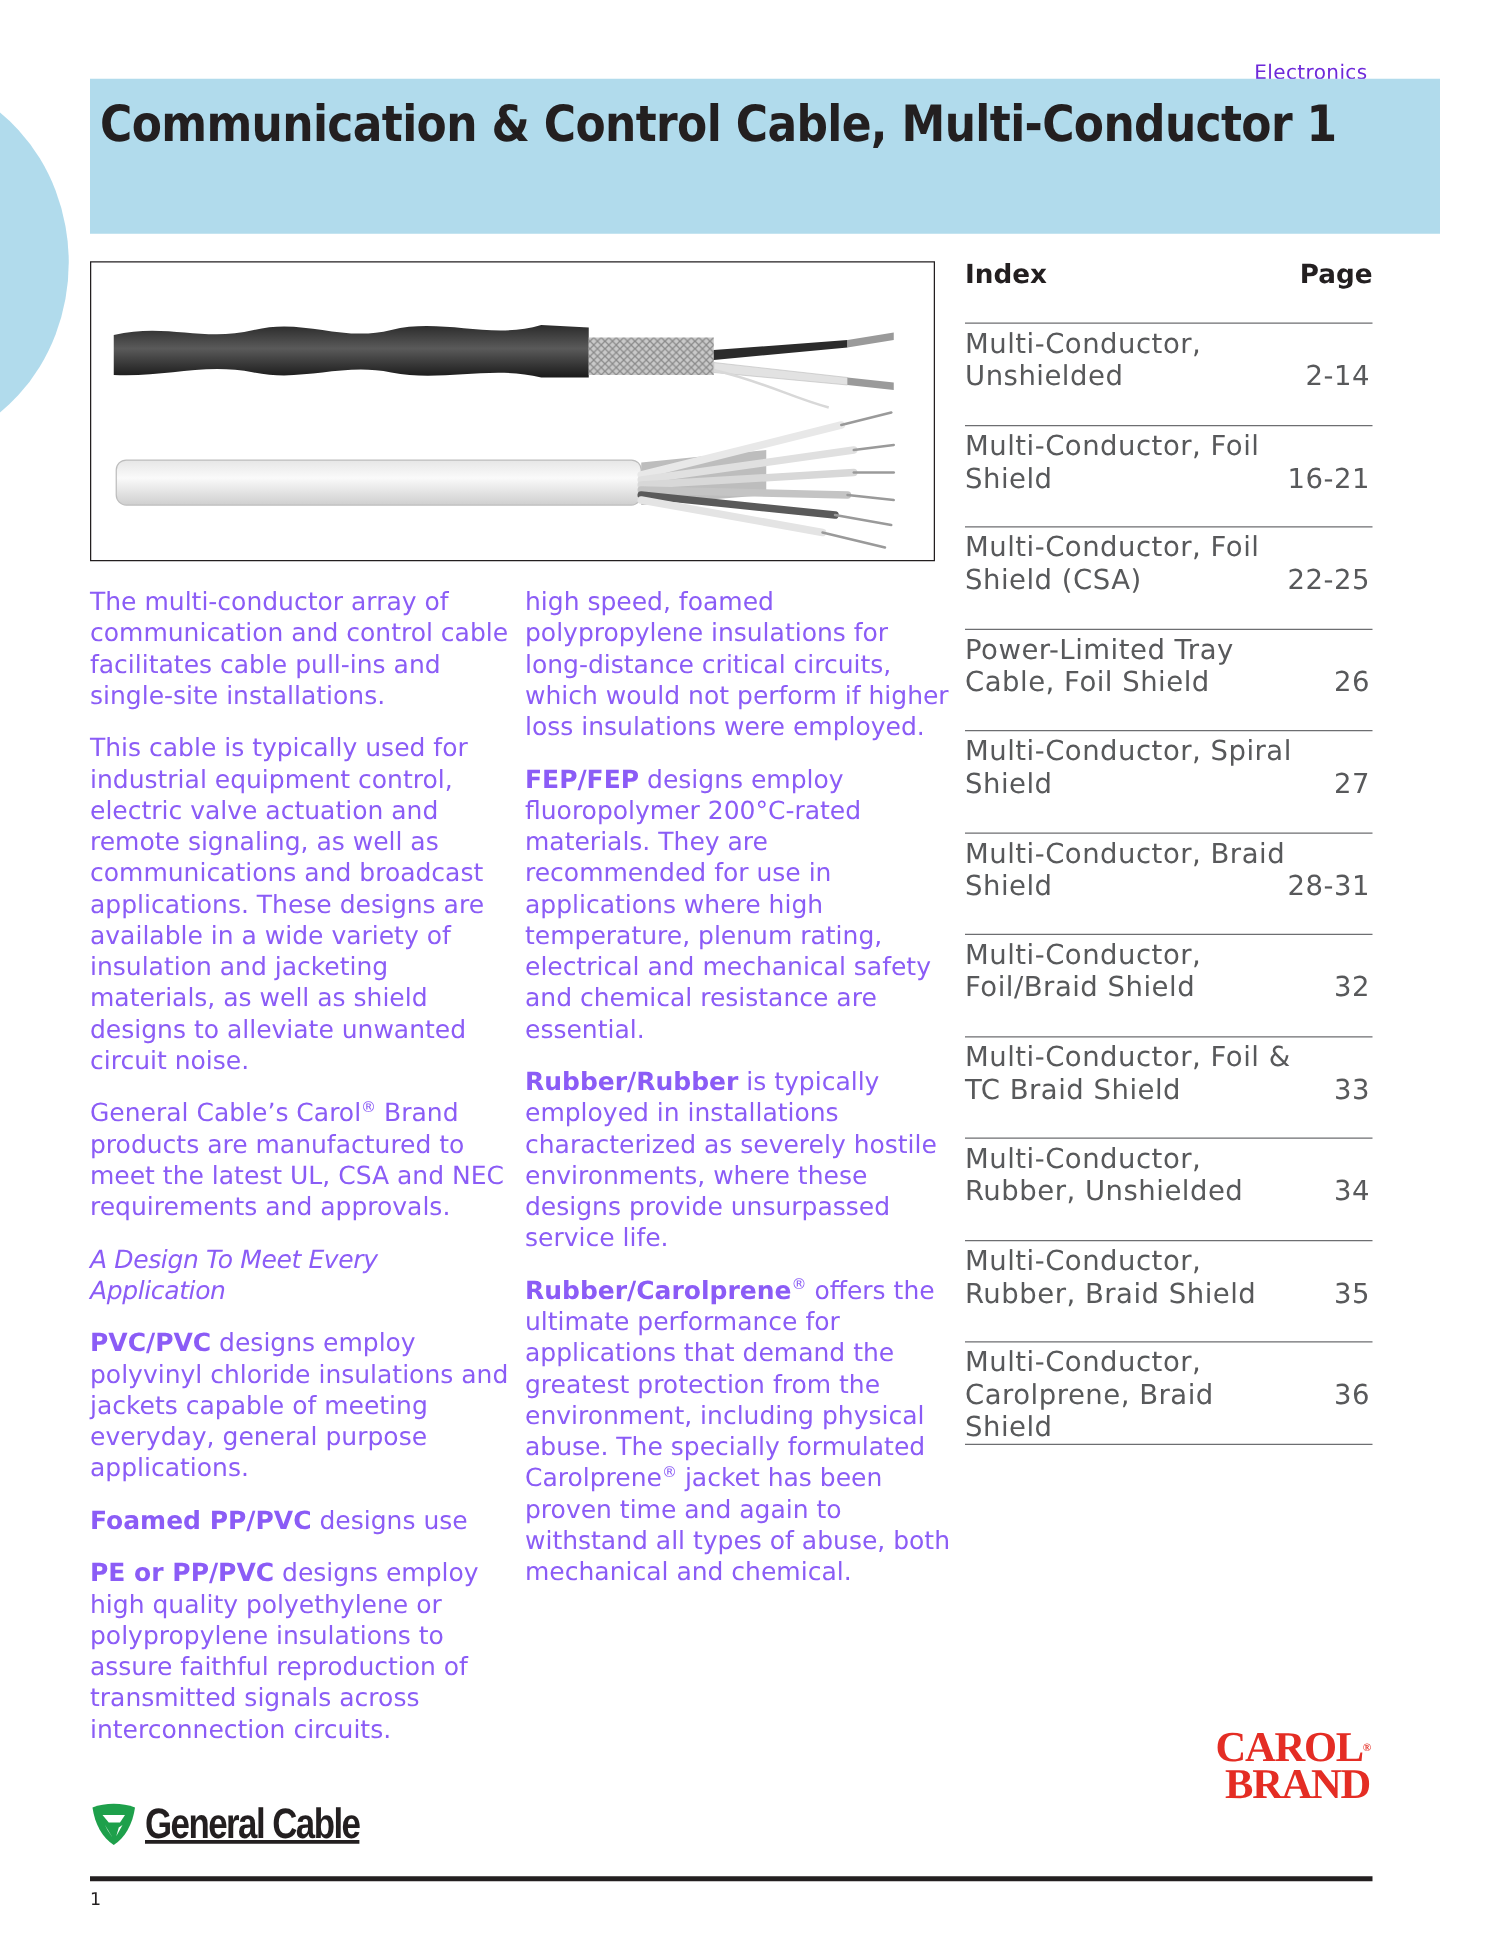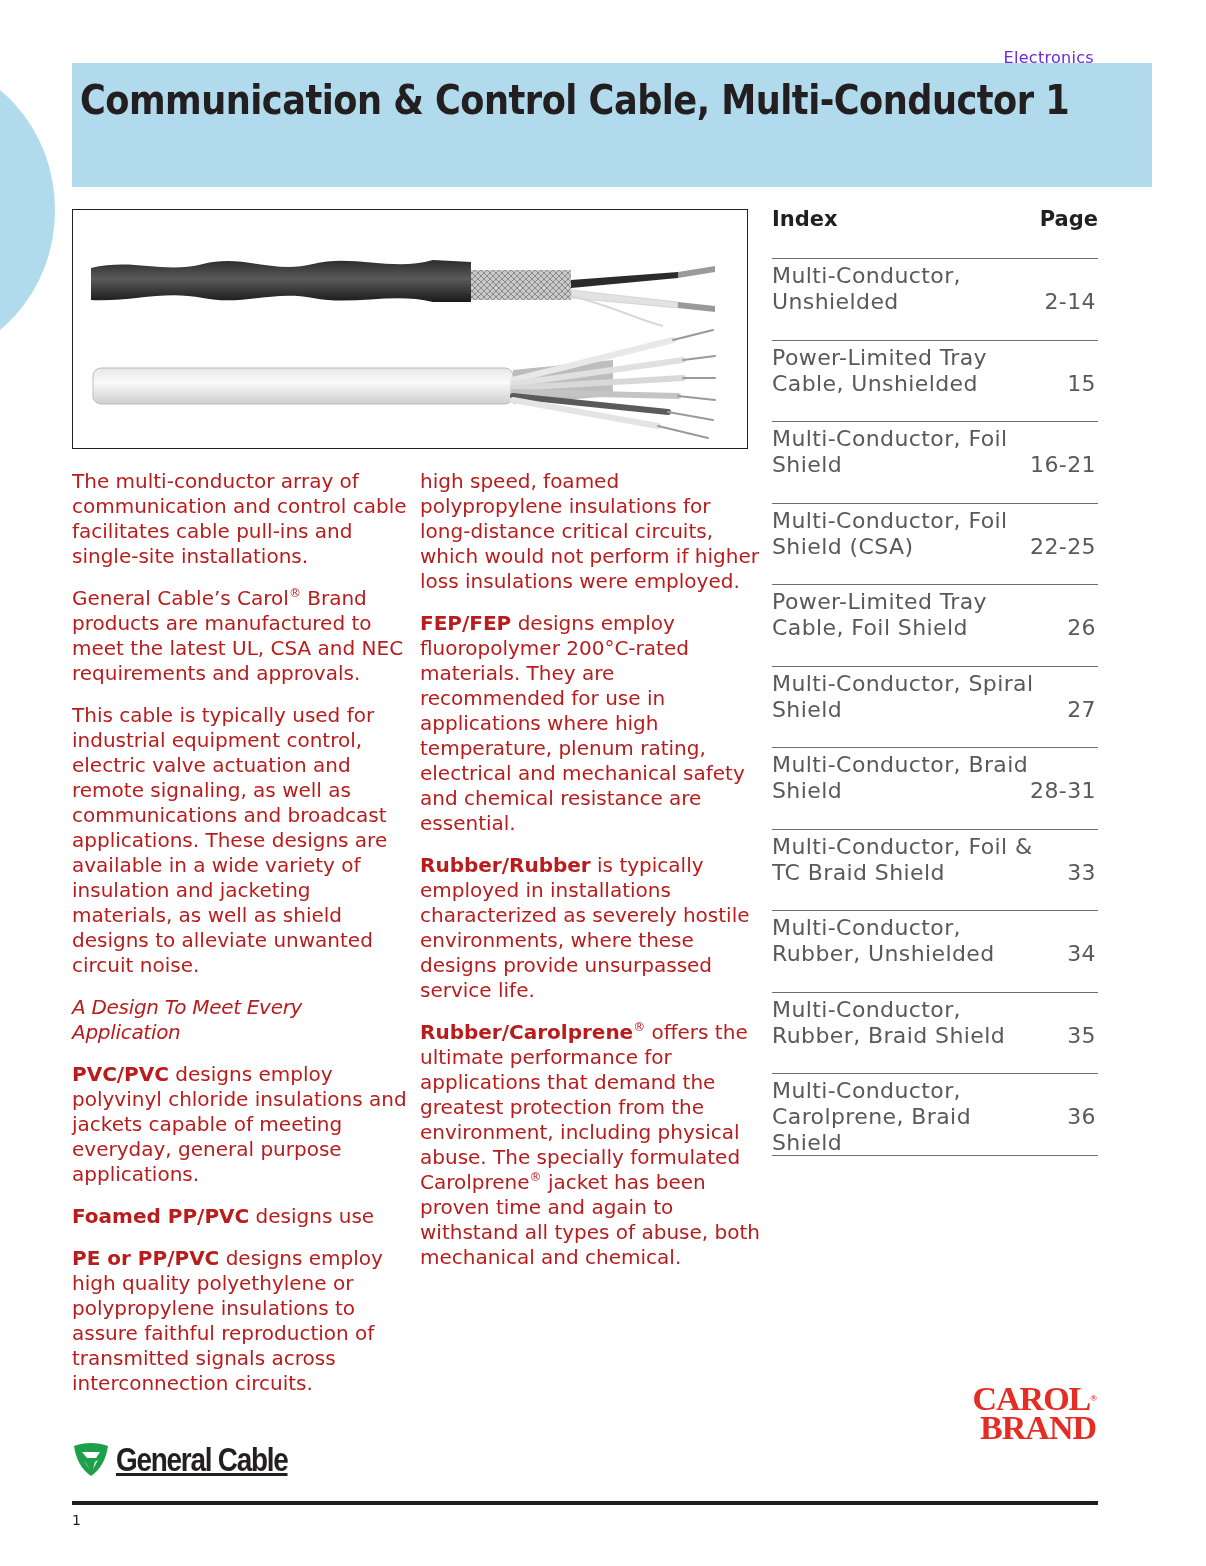--- a/index.html
+++ b/index.html
@@ -15,21 +15,21 @@
   .title-band { position: absolute; left: 72px; top: 63px; width: 1080px; height: 124px;
                 background: #b1dbec; }
   .title-band h1 { margin: 0; position: absolute; left: 8px; top: 14px; font-size: 40px;
                    font-weight: bold; letter-spacing: -0.6px; white-space: nowrap;
                    font-family: "DejaVu Sans", sans-serif; transform: scaleX(0.88); transform-origin: left top;}
 
   .photo-frame { position: absolute; left: 72px; top: 209px; width: 674px; height: 238px;
                  border: 1.5px solid #231f20; background: #fff; }
   .photo-frame svg { width: 100%; height: 100%; display: block; }
 
-  .col { position: absolute; font-size: 20px; line-height: 25px; color: #b91c1c; }
+  .col { position: absolute; font-size: 20px; line-height: 25px; color: #8b5cf6; }
   .col p { margin: 0 0 17px 0; }
   .col1 { left: 72px; top: 469px; width: 340px; }
   .col2 { left: 420px; top: 469px; width: 340px; }
   .col b { font-weight: bold; }
   .col .subhead { font-weight: normal; font-style: italic; margin-bottom: 17px; letter-spacing: -0.3px;}
   .reg { font-size: 12px; vertical-align: super; line-height: 0; }
 
   .index { position: absolute; left: 772px; top: 204px; width: 326px; }
   .index-head { display: flex; justify-content: space-between; font-size: 21px; font-weight: bold;
                 height: 54px; border-bottom: 1.5px solid #6d6e71; }
@@ -106,22 +106,22 @@
         <line x1="595" y1="202" x2="640" y2="210" stroke="#9a9a9a" stroke-width="2"></line>
         <line x1="440" y1="190" x2="585" y2="216" stroke="#e4e4e4" stroke-width="6"></line>
         <line x1="585" y1="216" x2="635" y2="228" stroke="#9a9a9a" stroke-width="2"></line>
       </g>
     </g>
   </svg>
 </div>
 
 <div class="col col1">
   <p>The multi-conductor array of communication and control cable facilitates cable pull-ins and single-site installations.</p>
+  <p>This cable is typically used for industrial equipment control, electric valve actuation and remote signaling, as well as communications and broadcast applications. These designs are available in a wide variety of insulation and jacketing materials, as well as shield designs to alleviate unwanted circuit noise.</p>
   <p><span>General Cable’s Carol</span><span class="reg">®</span><span> Brand products are manufactured to meet the latest UL, CSA and NEC requirements and approvals.</span></p>
-  <p>This cable is typically used for industrial equipment control, electric valve actuation and remote signaling, as well as communications and broadcast applications. These designs are available in a wide variety of insulation and jacketing materials, as well as shield designs to alleviate unwanted circuit noise.</p>
   <p class="subhead">A Design To Meet Every Application</p>
   <p><b>PVC/PVC</b><span> designs employ polyvinyl chloride insulations and jackets capable of meeting everyday, general purpose applications.</span></p>
   <p><b>Foamed PP/PVC</b><span> designs use</span></p>
   <p><b>PE or PP/PVC</b><span> designs employ high quality polyethylene or polypropylene insulations to assure faithful reproduction of transmitted signals across interconnection circuits.</span></p>
 </div>
 
 <div class="col col2">
   <p>high speed, foamed polypropylene insulations for long-distance critical circuits, which would not perform if higher loss insulations were employed.</p>
   <p><b>FEP/FEP</b><span> designs employ fluoropolymer 200°C-rated materials. They are recommended for use in applications where high temperature, plenum rating, electrical and mechanical safety and chemical resistance are essential.</span></p>
   <p><b>Rubber/Rubber</b><span> is typically employed in installations characterized as severely hostile environments, where these designs provide unsurpassed service life.</span></p>
@@ -132,42 +132,42 @@
   <div class="index-head">
     <span>Index</span>
     <span>Page</span>
   </div>
   <div id="index-rows">
       <div class="index-row">
         <span class="label">Multi-Conductor, Unshielded</span>
         <span class="page">2-14</span>
       </div>
       <div class="index-row">
-        <span class="label">Power-Limited Tray Cable, Unshielded</span>
-        <span class="page">15</span>
-      </div>
-      <div class="index-row">
         <span class="label">Multi-Conductor, Foil Shield</span>
         <span class="page">16-21</span>
       </div>
       <div class="index-row">
         <span class="label">Multi-Conductor, Foil Shield (CSA)</span>
         <span class="page">22-25</span>
       </div>
       <div class="index-row">
         <span class="label">Power-Limited Tray Cable, Foil Shield</span>
         <span class="page">26</span>
       </div>
       <div class="index-row">
         <span class="label">Multi-Conductor, Spiral Shield</span>
         <span class="page">27</span>
       </div>
       <div class="index-row">
         <span class="label">Multi-Conductor, Braid Shield</span>
         <span class="page">28-31</span>
+      </div>
+      <div class="index-row">
+        <span class="label">Multi-Conductor, Foil/Braid Shield</span>
+        <span class="page">32</span>
       </div>
       <div class="index-row">
         <span class="label">Multi-Conductor, Foil &amp; TC Braid Shield</span>
         <span class="page">33</span>
       </div>
       <div class="index-row">
         <span class="label">Multi-Conductor, Rubber, Unshielded</span>
         <span class="page">34</span>
       </div>
       <div class="index-row">

